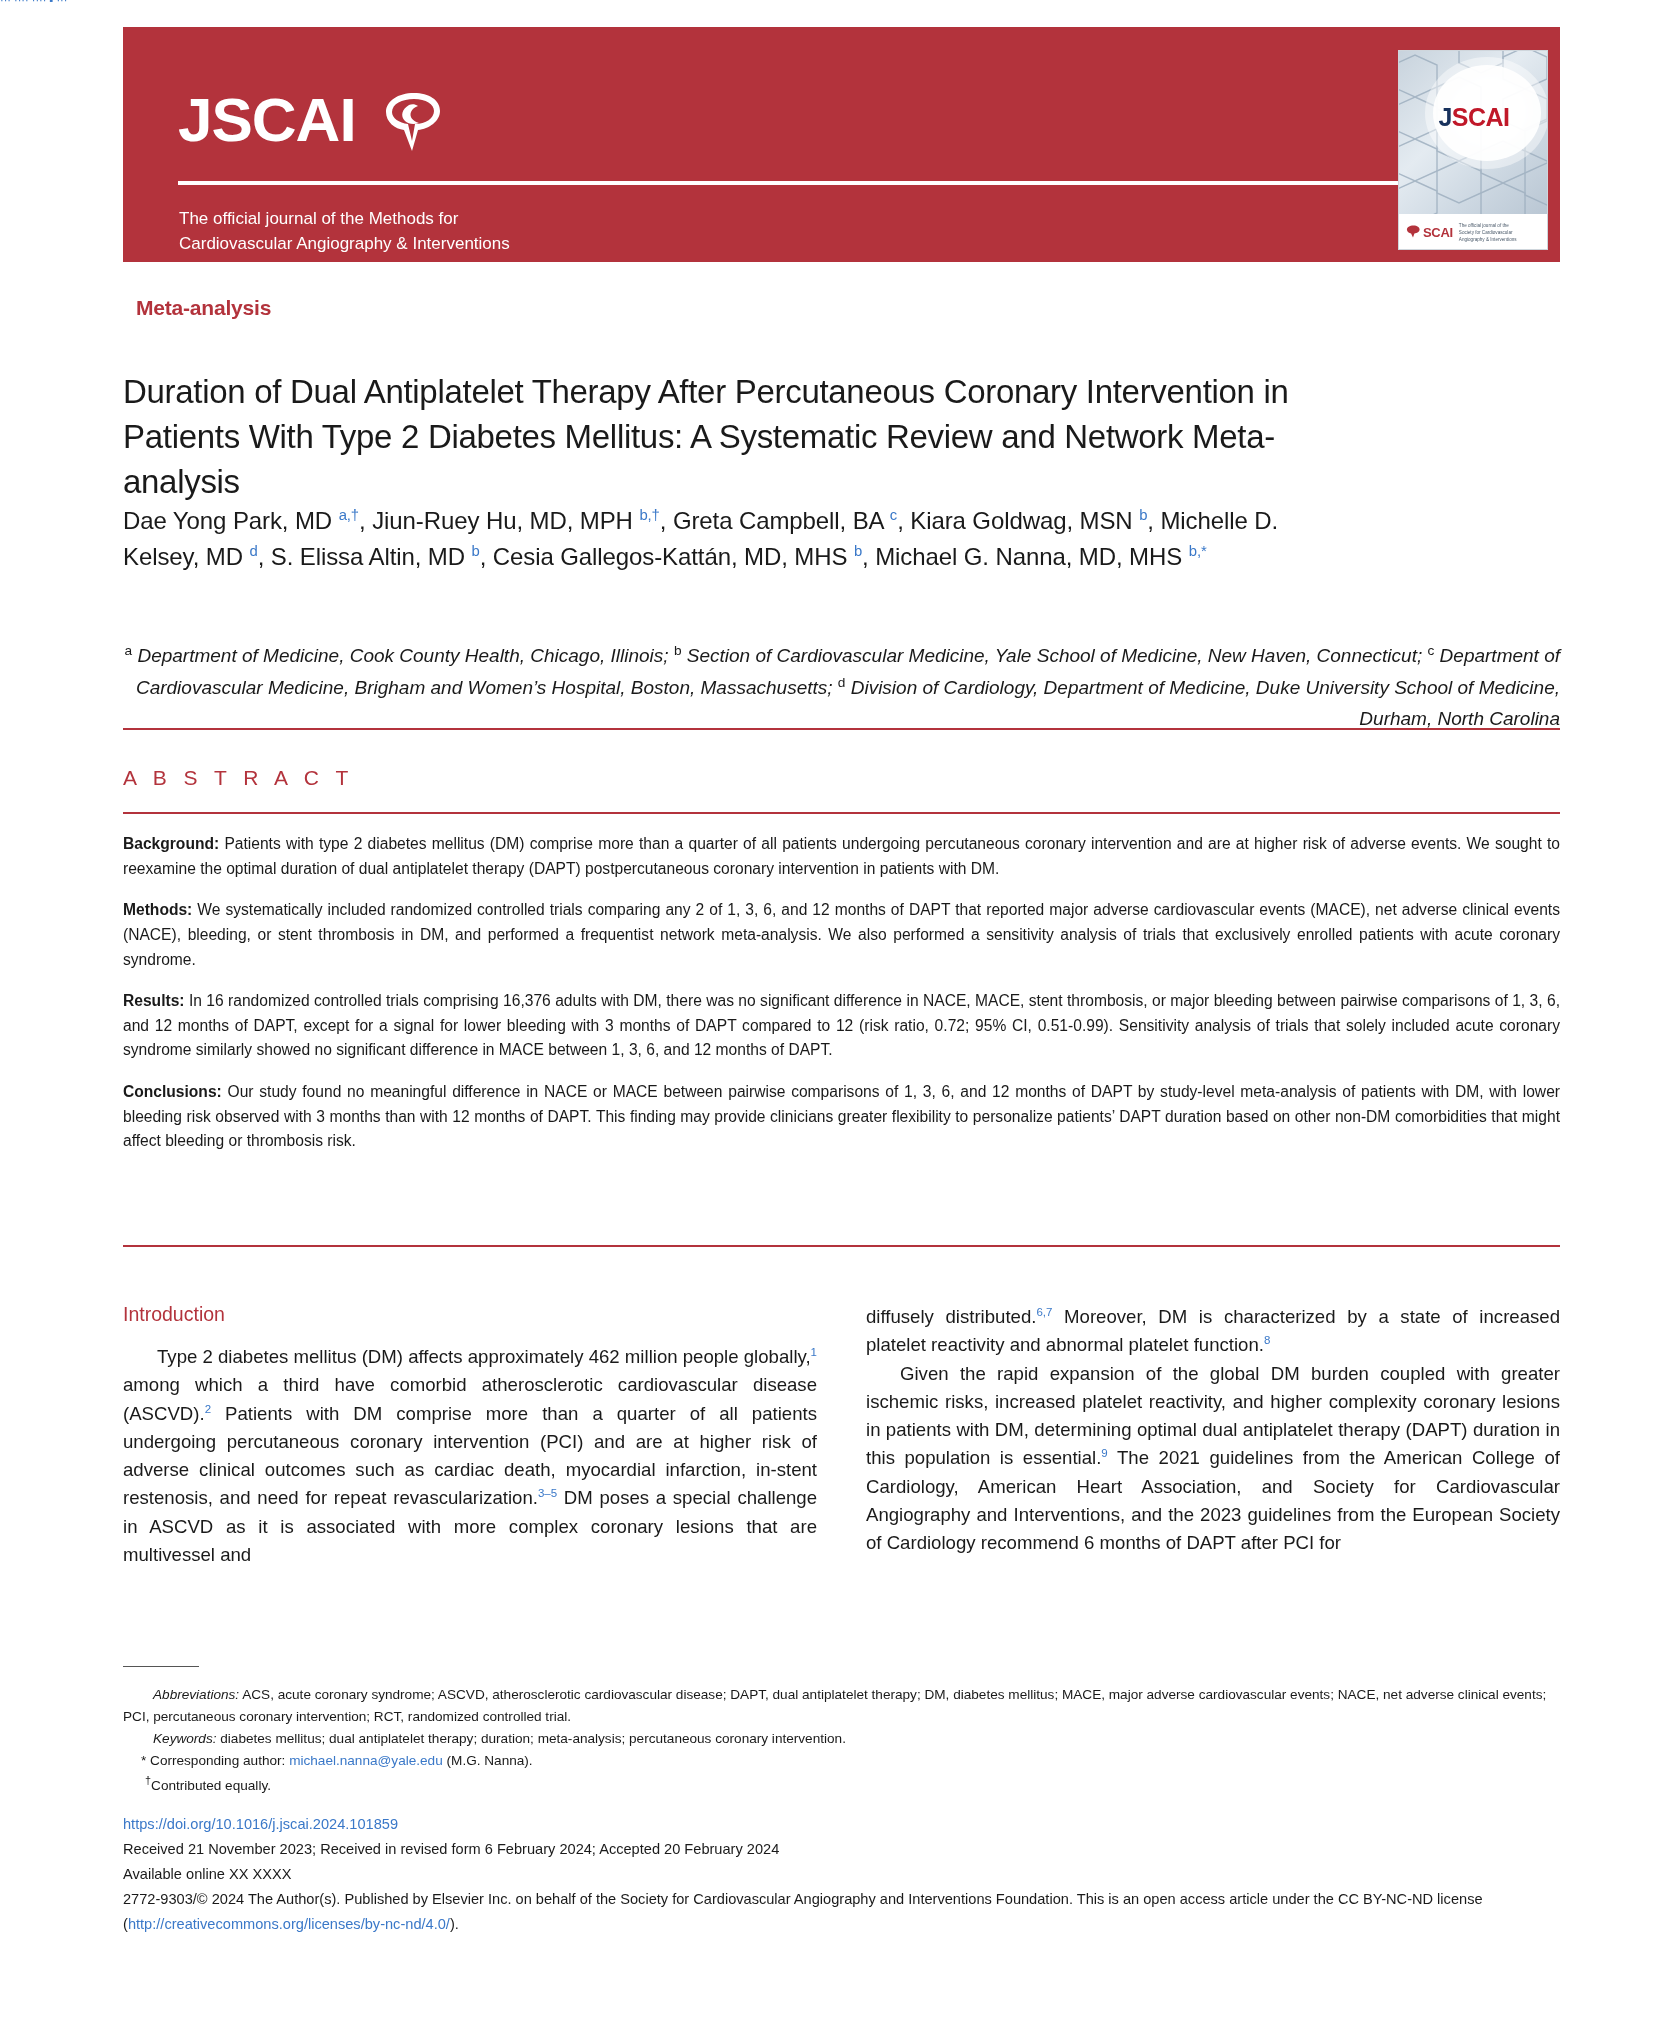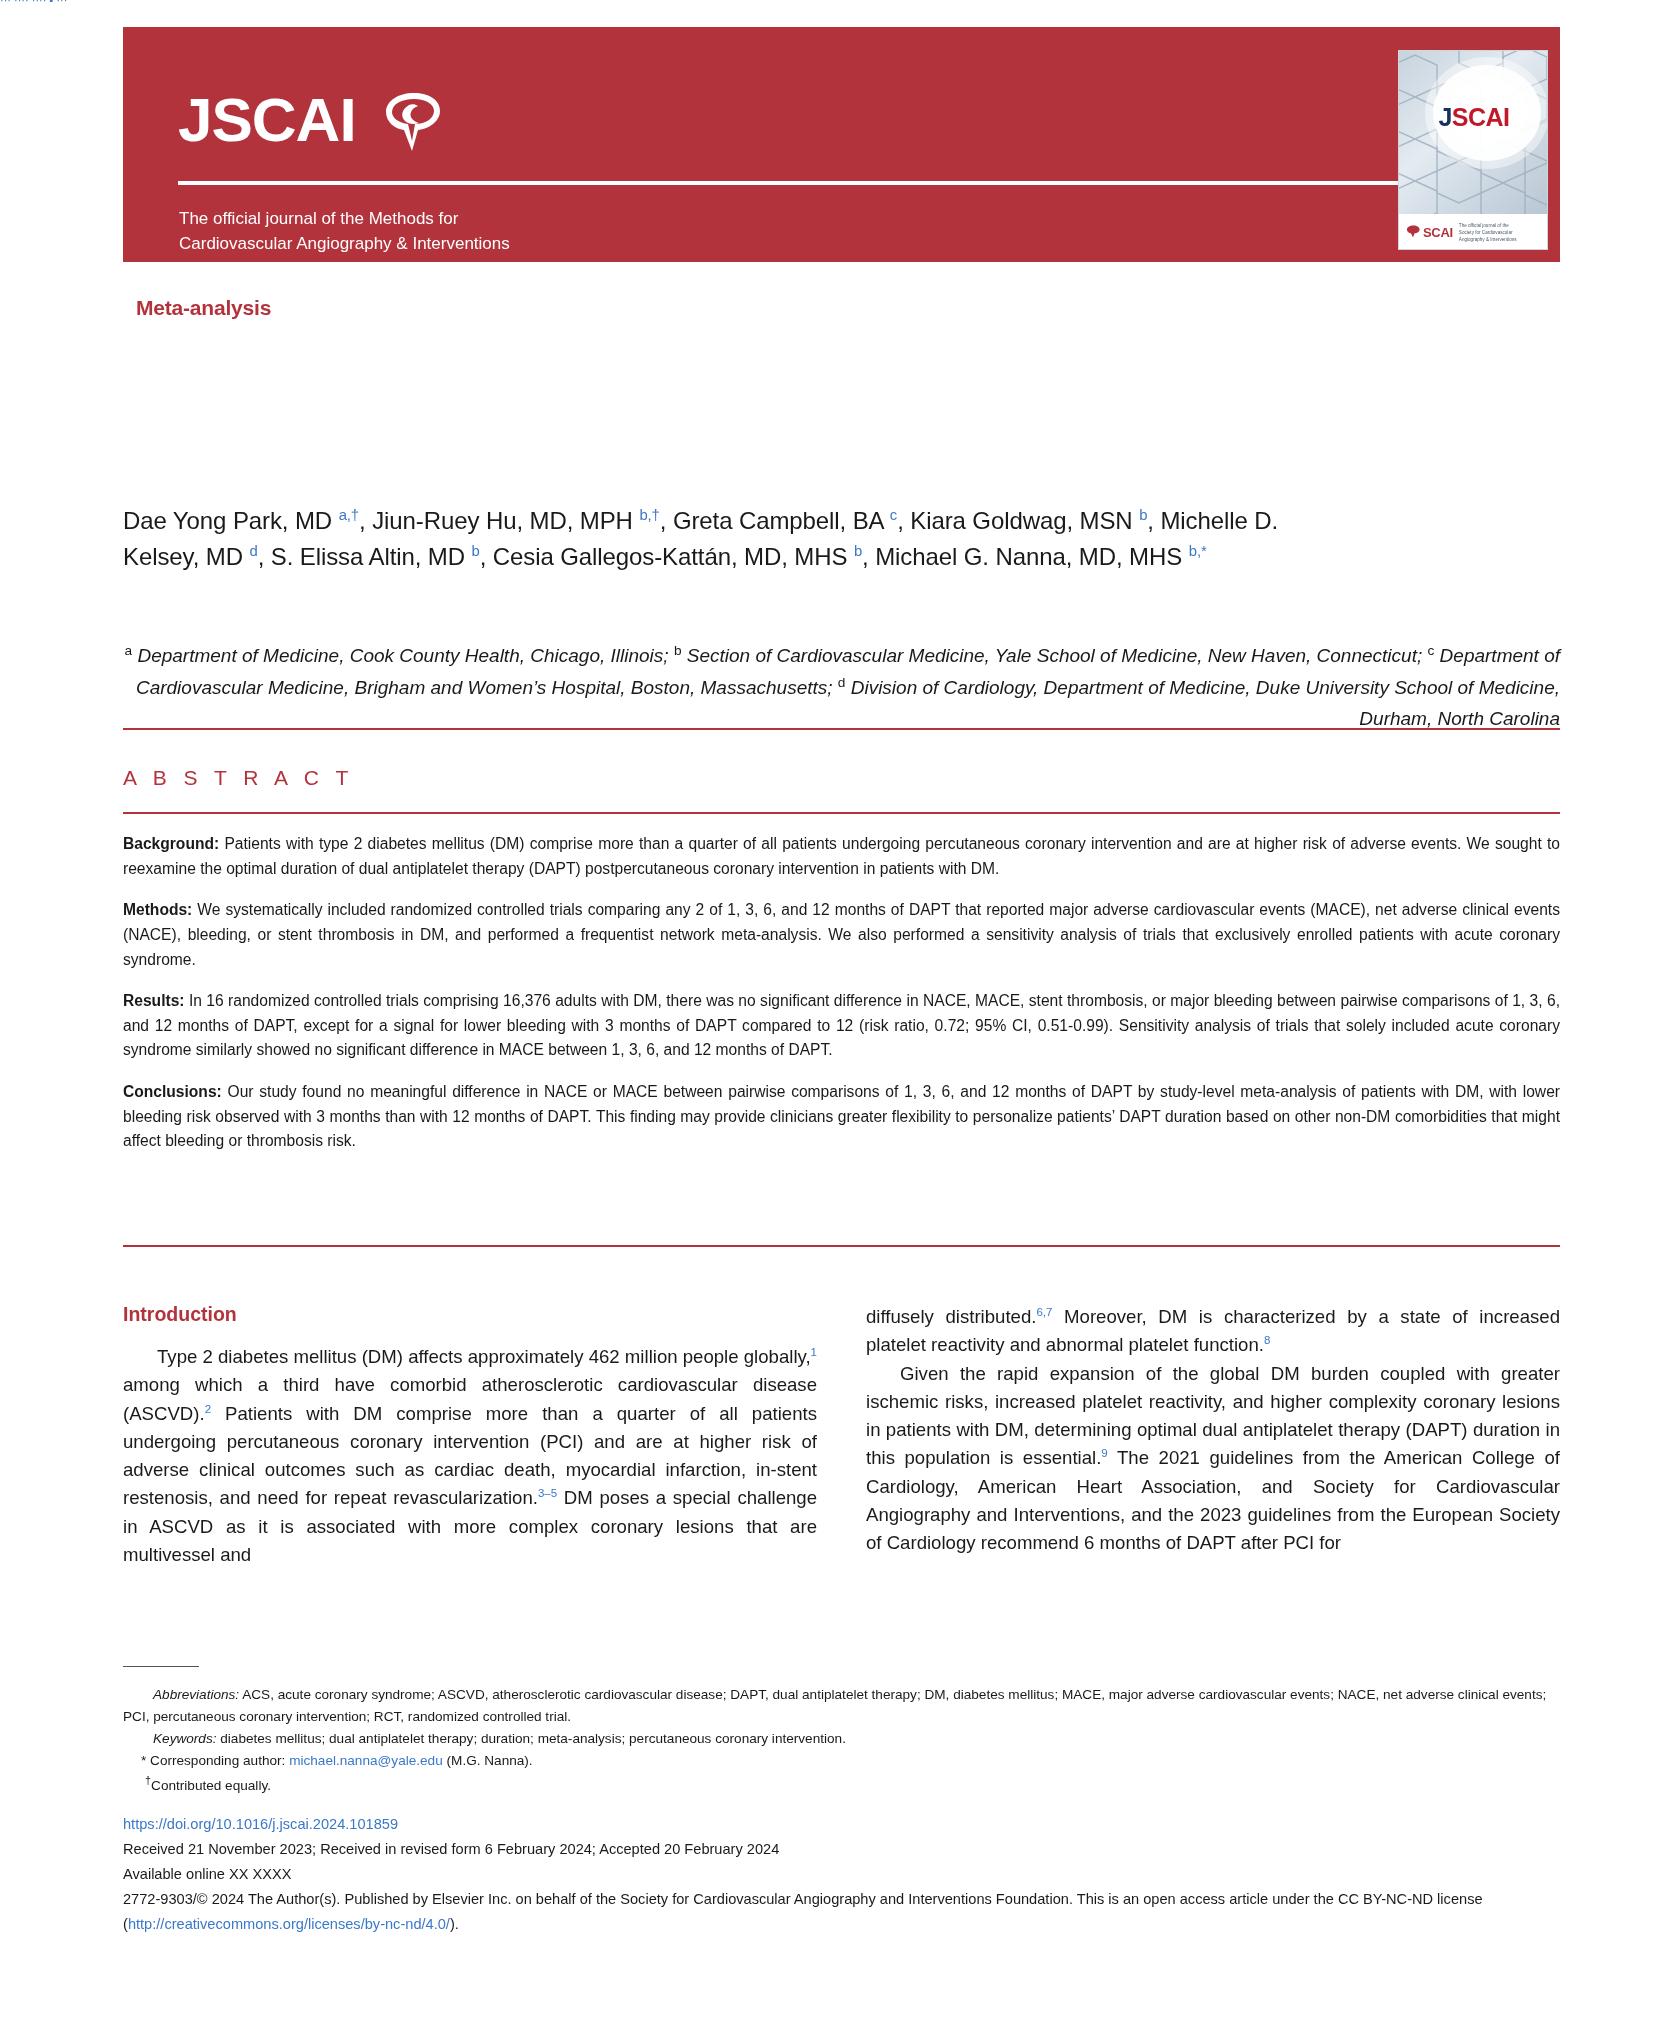--- a/index.html
+++ b/index.html
@@ -212,21 +212,21 @@
   .abstract-body p { margin: 0 0 17px 0; }
   .abstract-body p:last-child { margin-bottom: 0; }
   .abstract-body b { font-weight: 700; }
 
   
   .sec-head {
     position: absolute;
     left: 123px; top: 1303px;
     color: #b3333c;
     font-size: 19.5px;
-    font-weight: 700;
+    font-weight: 400;
   }
 
   .col {
     position: absolute;
     top: 1343px;
     width: 694px;
     font-size: 18.6px;
     line-height: 1.52;
     color: #1a1a1a;
     text-align: justify;
@@ -335,20 +335,21 @@
       <div class="tagline">
         <div>The official journal of the</div>
         <div>Society for Cardiovascular</div>
         <div>Angiography &amp; Interventions</div>
       </div>
     </div>
   </div>
 
   <div class="art-type">Meta-analysis</div>
 
+  <h1 class="art-title">Duration of Dual Antiplatelet Therapy After Percutaneous Coronary Intervention in Patients With Type 2 Diabetes Mellitus: A Systematic Review and Network Meta-analysis</h1>
 
   <div class="art-authors">Dae Yong Park, MD <sup>a,†</sup>, Jiun-Ruey Hu, MD, MPH <sup>b,†</sup>, Greta Campbell, BA <sup>c</sup>, Kiara Goldwag, MSN <sup>b</sup>, Michelle D. Kelsey, MD <sup>d</sup>, S. Elissa Altin, MD <sup>b</sup>, Cesia Gallegos-Kattán, MD, MHS <sup>b</sup>, Michael G. Nanna, MD, MHS <sup>b,*</sup></div>
 
   <div class="affil"><sup>a</sup> Department of Medicine, Cook County Health, Chicago, Illinois; <sup>b</sup> Section of Cardiovascular Medicine, Yale School of Medicine, New Haven, Connecticut; <sup>c</sup> Department of Cardiovascular Medicine, Brigham and Women’s Hospital, Boston, Massachusetts; <sup>d</sup> Division of Cardiology, Department of Medicine, Duke University School of Medicine, Durham, North Carolina</div>
 
   <div class="hr-red-thin" style="left:123px; top:728px; width:1437px;"></div>
   <div class="hr-red-thin" style="left:123px; top:812px; width:1437px;"></div>
   <div class="hr-red-thin" style="left:123px; top:1245px; width:1437px;"></div>
 
   <div class="abstract-head">A B S T R A C T</div>

